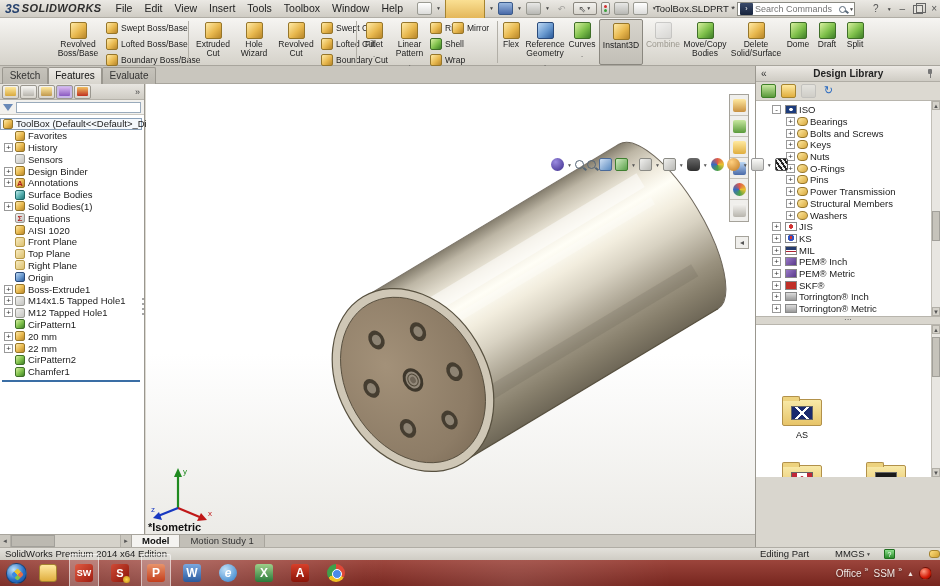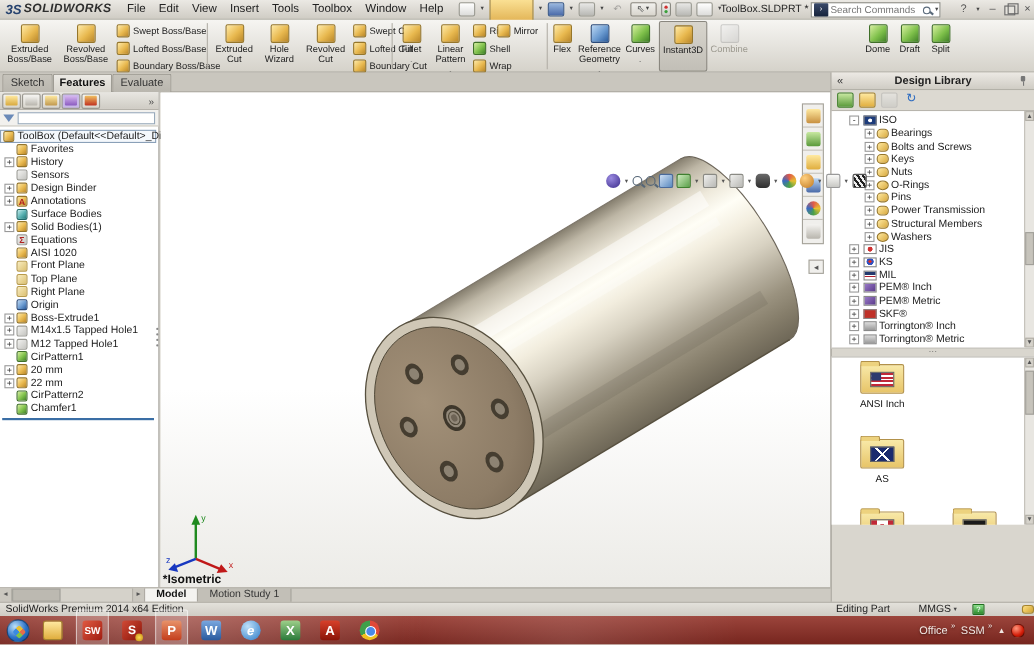--- a/index.html
+++ b/index.html
@@ -55,21 +55,21 @@
   .grayic{background:linear-gradient(135deg,#f2f2f0,#c4c4c0)!important;border:1px solid #9a9a94!important}
   .tealic{background:linear-gradient(135deg,#c0ecec,#57b0b0 55%,#227878)!important;border:1px solid #1f6868!important}
   .pressed{background:linear-gradient(#d8d5cd,#c2bfb7);border:1px solid #8a877f;border-radius:2px}
   .disabled .bl{color:#9c998f}
   .disabled .bi{opacity:.45;filter:grayscale(1)}
 
   
   #tabrow{position:absolute;left:0;top:66px;width:755px;height:18px;background:#c9c6be;border-bottom:1px solid #a8a59d}
   .ctab{position:absolute;top:1px;height:17px;line-height:16px;text-align:center;font-size:10px;color:#333;
     background:linear-gradient(#c6c3bb,#b9b6ae);border:1px solid #9a978f;border-bottom:0;border-radius:2px 2px 0 0}
-  .ctab.active{background:linear-gradient(#eceae5,#d8d5cd);font-weight:bold;color:#111;z-index:2}
+  .ctab.active{background:linear-gradient(#eceae5,#d8d5cd);font-weight:normal;color:#111;z-index:2}
 
   
   #leftpanel{position:absolute;left:0;top:84px;width:145px;height:450px;background:#fff;border-right:1px solid #9a978f}
   #fm-strip{height:16px;background:linear-gradient(#e8e6e1,#cfccc4);display:flex;align-items:center;gap:1px;padding-left:2px;border-bottom:1px solid #b5b2aa}
   .fmt{width:17px;height:14px;border:1px solid #9a978f;border-radius:2px;background:linear-gradient(#f4f3f0,#d8d5cd)}
   .fmt .g{display:block;margin:1.5px auto;width:11px;height:9px;border-radius:1px}
   .ov{margin-left:auto;margin-right:4px;font-size:9px;color:#444}
   #filter-row{height:15px;display:flex;align-items:center;gap:3px;padding:1px 3px;background:#f2f1ee;border-bottom:1px solid #ccc9c1}
   .funnel{width:0;height:0;border-left:5px solid transparent;border-right:5px solid transparent;border-top:7px solid #6a8ab8}
   #filter-input{flex:1;height:11px;border:1px solid #9ab;font-size:9px;background:#fff;outline:none;font-family:inherit}
@@ -234,24 +234,20 @@
   <div class="winbtns">
     <span class="wb">?</span>
     <span class="caret">▼</span>
     <span class="wb">–</span>
     <span class="wb rest"></span>
     <span class="wb">×</span>
   </div>
 </div>
 
 <div id="ribbon">
-  <div class="rb" style="left:2px;width:50px">
-    <span class="bi gold"></span>
-    <span class="bl">Extruded Boss/Base</span>
-  </div>
   <div class="rb" style="left:53px;width:50px">
     <span class="bi gold"></span>
     <span class="bl">Revolved Boss/Base</span>
   </div>
   <div class="sr" style="left:106px;top:3px">
       <span class="si gold"></span>
       <span>Swept Boss/Base</span>
     </div>
   <div class="sr" style="left:106px;top:19px">
       <span class="si gold"></span>
@@ -328,20 +324,28 @@
     <span class="bl">Curves</span>
     <span class="caret">-</span>
   </div>
   <div class="rb pressed" style="left:599px;width:44px">
     <span class="bi gold"></span>
     <span class="bl">Instant3D</span>
   </div>
   <div class="rb disabled" style="left:645px;width:36px">
     <span class="bi grayic"></span>
     <span class="bl">Combine</span>
+  </div>
+  <div class="rb" style="left:681px;width:48px">
+    <span class="bi greenic"></span>
+    <span class="bl">Move/Copy Bodies</span>
+  </div>
+  <div class="rb" style="left:729px;width:54px">
+    <span class="bi gold"></span>
+    <span class="bl">Delete Solid/Surface</span>
   </div>
   <div class="rb" style="left:783px;width:30px">
     <span class="bi greenic"></span>
     <span class="bl">Dome</span>
   </div>
   <div class="rb" style="left:813px;width:28px">
     <span class="bi greenic"></span>
     <span class="bl">Draft</span>
   </div>
   <div class="rb" style="left:841px;width:28px">
@@ -702,26 +706,20 @@
         <span class="lbl">Torrington® Metric</span>
       </div>
     <div class="vscroll">
       <div class="ar">▲</div>
       <div class="th" style="top:110px"></div>
       <div class="ar" style="position:absolute;bottom:0;width:100%">▼</div>
     </div>
   </div>
   <div id="dl-split">···</div>
   <div id="dl-folders">
-    <div class="fcell" style="left:6px;top:6px">
-      <div class="folder">
-          <span class="flag flag-us"></span>
-        </div>
-      <div class="flabel">ANSI Inch</div>
-    </div>
     <div class="fcell" style="left:6px;top:74px">
       <div class="folder">
           <span class="flag flag-au"></span>
         </div>
       <div class="flabel">AS</div>
     </div>
     <div class="fcell" style="left:6px;top:140px">
       <div class="folder">
           <span class="flag flag-ca"></span>
         </div>

